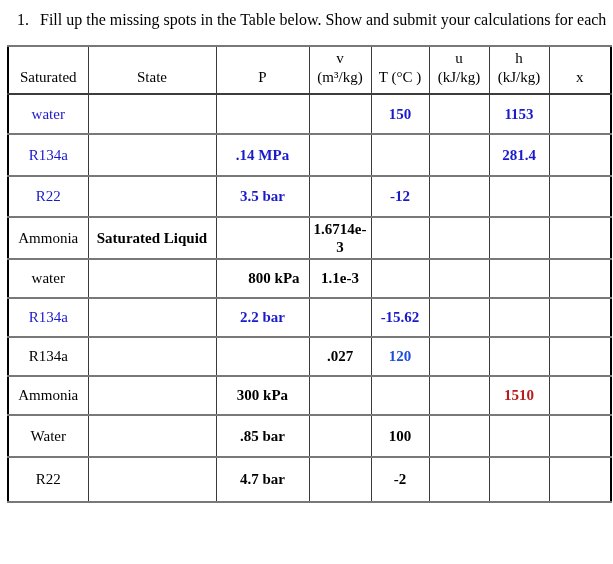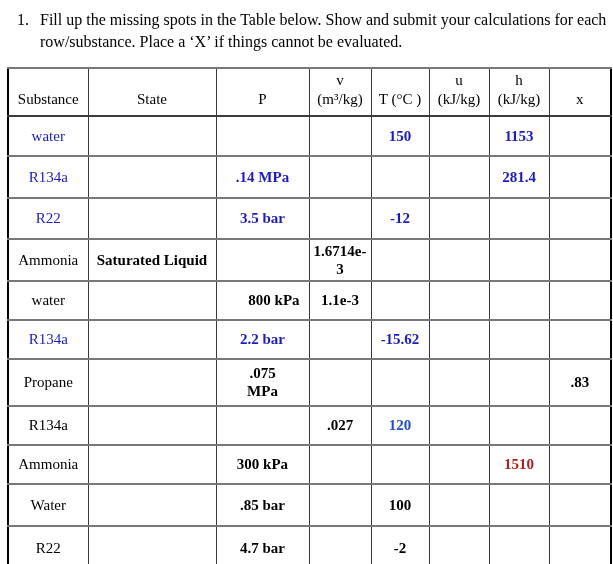--- a/index.html
+++ b/index.html
@@ -64,38 +64,37 @@
 </style>
 </head>
 <body>
 
 <div class="page">
 
   <div class="instruction">
     <span class="num">1.</span>
     <div class="itext">
       <div>Fill up the missing spots in the Table below. Show and submit your calculations for each</div>
-      <div>row/substance. Place a ‘X’ if things cannot be evaluated.</div>
     </div>
   </div>
 
   <table class="thermo">
     <colgroup>
       <col style="width:80px">
       <col style="width:128px">
       <col style="width:93px">
       <col style="width:62px">
       <col style="width:58px">
       <col style="width:60px">
       <col style="width:60px">
       <col style="width:62px">
     </colgroup>
     <thead>
       <tr style="height: 39px;">
-          <th>Substance</th>
+          <th>Saturated</th>
           <th>State</th>
           <th>P</th>
           <th>v
 (m³/kg)</th>
           <th>T (°C )</th>
           <th>u
 (kJ/kg)</th>
           <th>h
 (kJ/kg)</th>
           <th>x</th>
@@ -155,31 +154,20 @@
         <tr style="height: 39px;">
           <td class="substance" style="color: rgb(26, 26, 204);">R134a</td>
           <td style="color: rgb(26, 26, 204);"></td>
           <td style="color: rgb(26, 26, 204);">2.2 bar</td>
           <td style="color: rgb(26, 26, 204);"></td>
           <td style="color: rgb(26, 26, 204);">-15.62</td>
           <td style="color: rgb(26, 26, 204);"></td>
           <td style="color: rgb(26, 26, 204);"></td>
           <td style="color: rgb(26, 26, 204);"></td>
         </tr>
-        <tr style="height: 47px;">
-          <td class="substance" style="color: rgb(0, 0, 0);">Propane</td>
-          <td style="color: rgb(0, 0, 0);"></td>
-          <td style="color: rgb(0, 0, 0);">.075
-MPa</td>
-          <td style="color: rgb(0, 0, 0);"></td>
-          <td style="color: rgb(0, 0, 0);"></td>
-          <td style="color: rgb(0, 0, 0);"></td>
-          <td style="color: rgb(0, 0, 0);"></td>
-          <td style="color: rgb(0, 0, 0);">.83</td>
-        </tr>
         <tr style="height: 39px;">
           <td class="substance" style="color: rgb(0, 0, 0);">R134a</td>
           <td style="color: rgb(0, 0, 0);"></td>
           <td style="color: rgb(0, 0, 0);"></td>
           <td style="color: rgb(0, 0, 0);">.027</td>
           <td style="color: #1d4ed8;">120</td>
           <td style="color: rgb(0, 0, 0);"></td>
           <td style="color: rgb(0, 0, 0);"></td>
           <td style="color: rgb(0, 0, 0);"></td>
         </tr>

